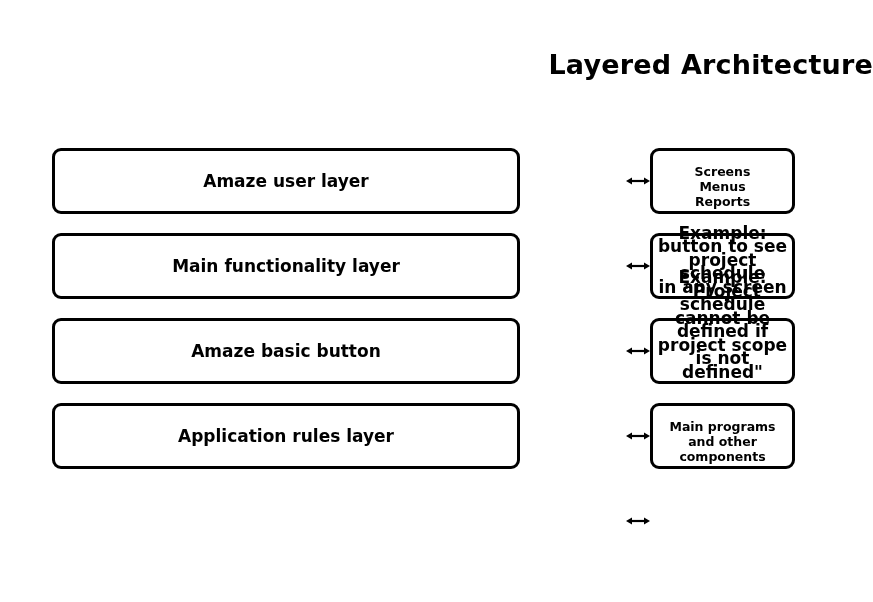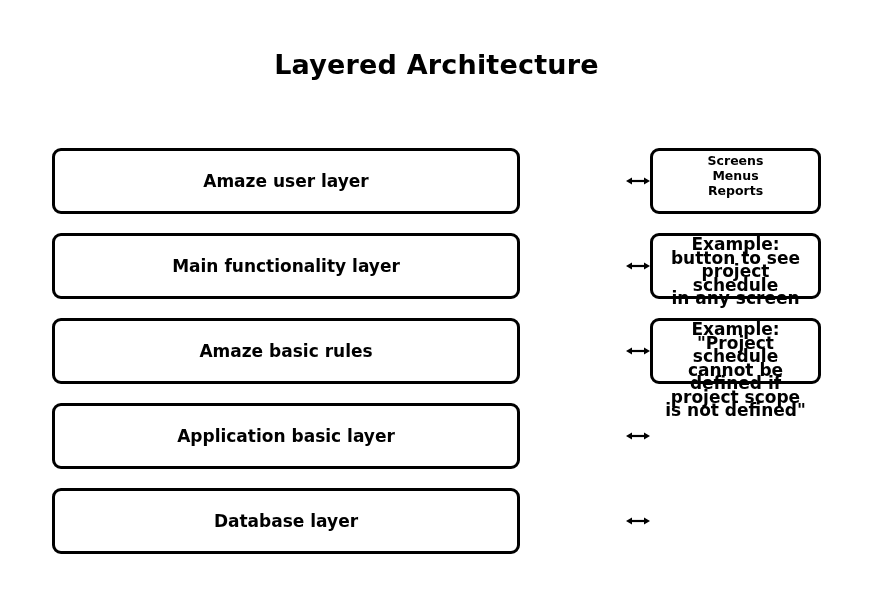--- a/index.html
+++ b/index.html
@@ -22,21 +22,21 @@
     top: 0;
     width: 873px;
     height: 602px;
   }
 
   .title {
     position: absolute;
     left: 0;
     top: 48px;
     width: 873px;
-    text-align: center;
+    text-align: right;
     font-size: 27px;
     font-weight: bold;
     line-height: 33px;
     letter-spacing: 0.2px;
   }
   .title .line2 { display: block; }
 
   .rows {
     position: absolute;
     left: 0;
@@ -80,28 +80,28 @@
     display: flex;
     align-items: center;
     justify-content: center;
   }
   .connector svg { display: block; }
 
   .note-box {
     position: absolute;
     left: 650px;
     top: 0;
-    width: 171px;
+    width: 145px;
     height: 66px;
     box-sizing: border-box;
     border: 3px solid #000;
     border-radius: 9px;
     background: #fff;
     display: flex;
-    align-items: flex-start;
+    align-items: flex-end;
     justify-content: center;
     padding: 2px 4px;
   }
   .note-box .note-text {
     font-size: 12.5px;
     font-weight: bold;
     text-align: center;
     line-height: 15px;
     white-space: pre-line;
   }
@@ -152,54 +152,56 @@
       </div>
       <div class="note-box small">
         <span class="note-text">Example: button to see
 project schedule
 in any screen</span>
       </div>
     </div>
 
     <div class="row">
       <div class="layer-box">
-        <span class="label">Amaze basic rules</span>
+        <span class="label">Amaze basic button</span>
       </div>
       <div class="connector">
         <svg width="24" height="12" viewBox="0 0 24 12">
           <line x1="4" y1="6" x2="20" y2="6" stroke="#000" stroke-width="2.2"></line>
           <polygon points="0,6 6,2.5 6,9.5" fill="#000"></polygon>
           <polygon points="24,6 18,2.5 18,9.5" fill="#000"></polygon>
         </svg>
       </div>
       <div class="note-box small">
         <span class="note-text">Example: "Project schedule
 cannot be defined if
 project scope
 is not defined"</span>
       </div>
     </div>
 
     <div class="row">
       <div class="layer-box">
-        <span class="label">Application basic layer</span>
-      </div>
-      <div class="connector">
-        <svg width="24" height="12" viewBox="0 0 24 12">
-          <line x1="4" y1="6" x2="20" y2="6" stroke="#000" stroke-width="2.2"></line>
-          <polygon points="0,6 6,2.5 6,9.5" fill="#000"></polygon>
-          <polygon points="24,6 18,2.5 18,9.5" fill="#000"></polygon>
-        </svg>
-      </div>
-    </div>
-
-    <div class="row">
-      <div class="layer-box">
-        <span class="label">Database layer</span>
-      </div>
+        <span class="label">Application rules layer</span>
+      </div>
+      <div class="connector">
+        <svg width="24" height="12" viewBox="0 0 24 12">
+          <line x1="4" y1="6" x2="20" y2="6" stroke="#000" stroke-width="2.2"></line>
+          <polygon points="0,6 6,2.5 6,9.5" fill="#000"></polygon>
+          <polygon points="24,6 18,2.5 18,9.5" fill="#000"></polygon>
+        </svg>
+      </div>
+      <div class="note-box">
+        <span class="note-text">Main programs
+and other
+components</span>
+      </div>
+    </div>
+
+    <div class="row">
       <div class="connector">
         <svg width="24" height="12" viewBox="0 0 24 12">
           <line x1="4" y1="6" x2="20" y2="6" stroke="#000" stroke-width="2.2"></line>
           <polygon points="0,6 6,2.5 6,9.5" fill="#000"></polygon>
           <polygon points="24,6 18,2.5 18,9.5" fill="#000"></polygon>
         </svg>
       </div>
     </div>
 
   </div>

